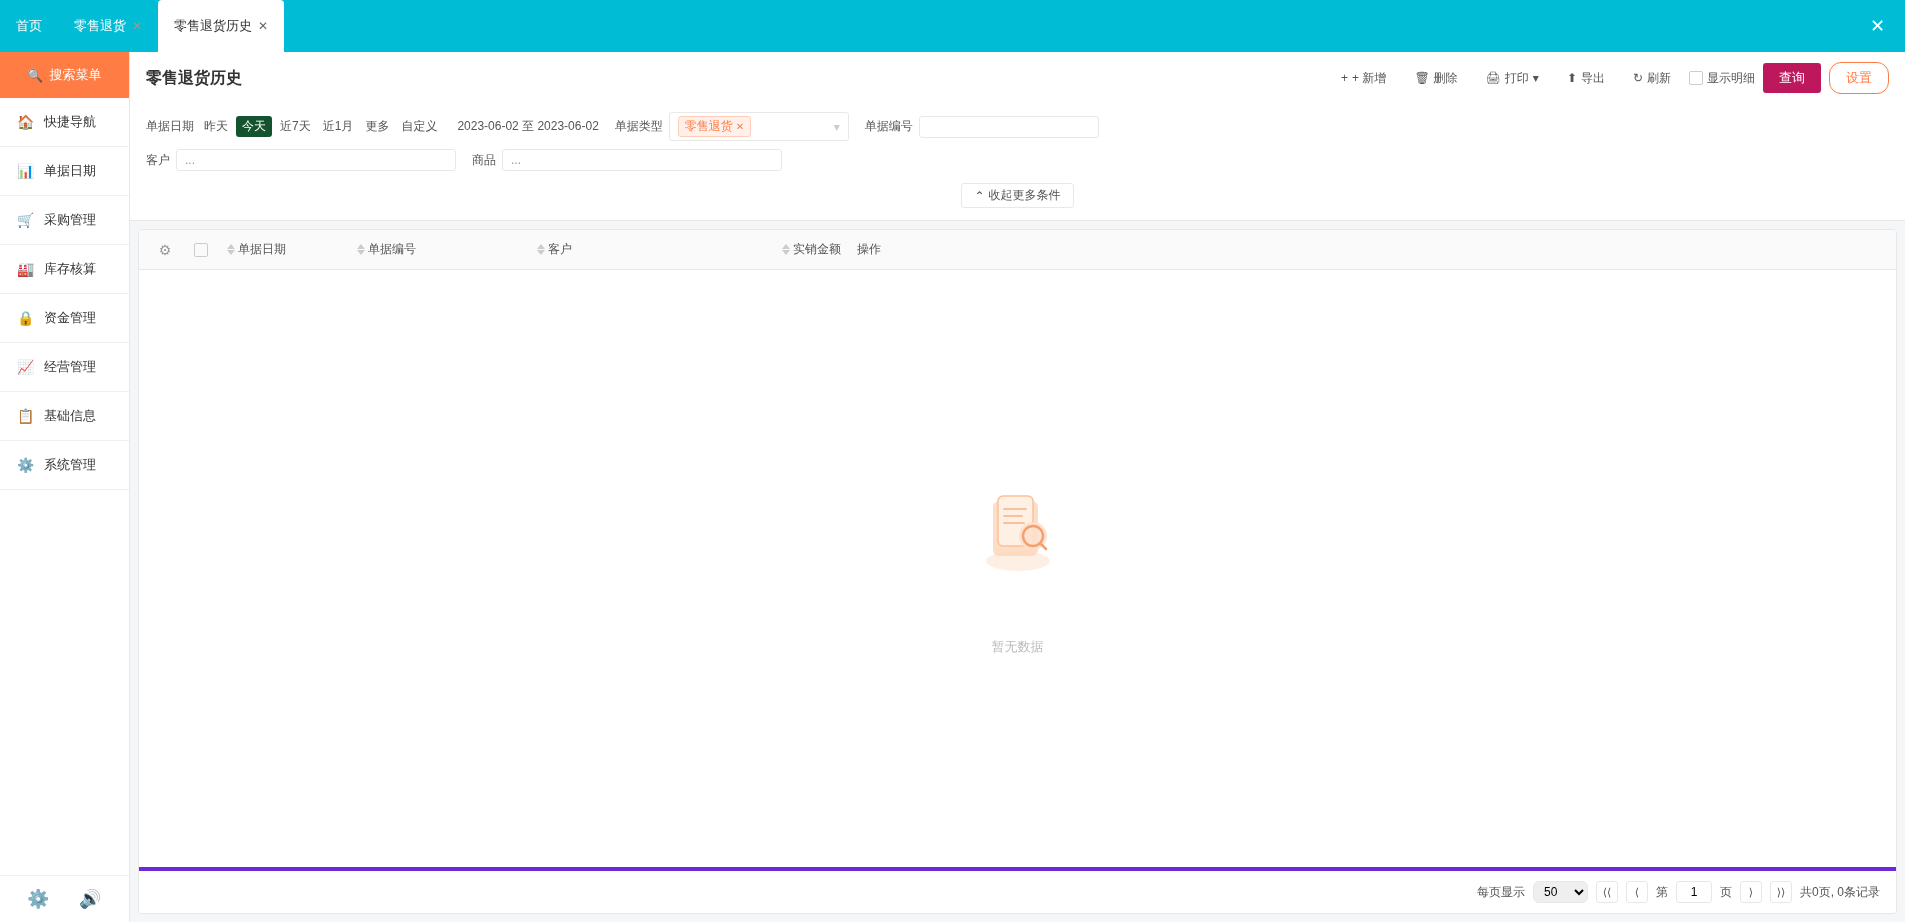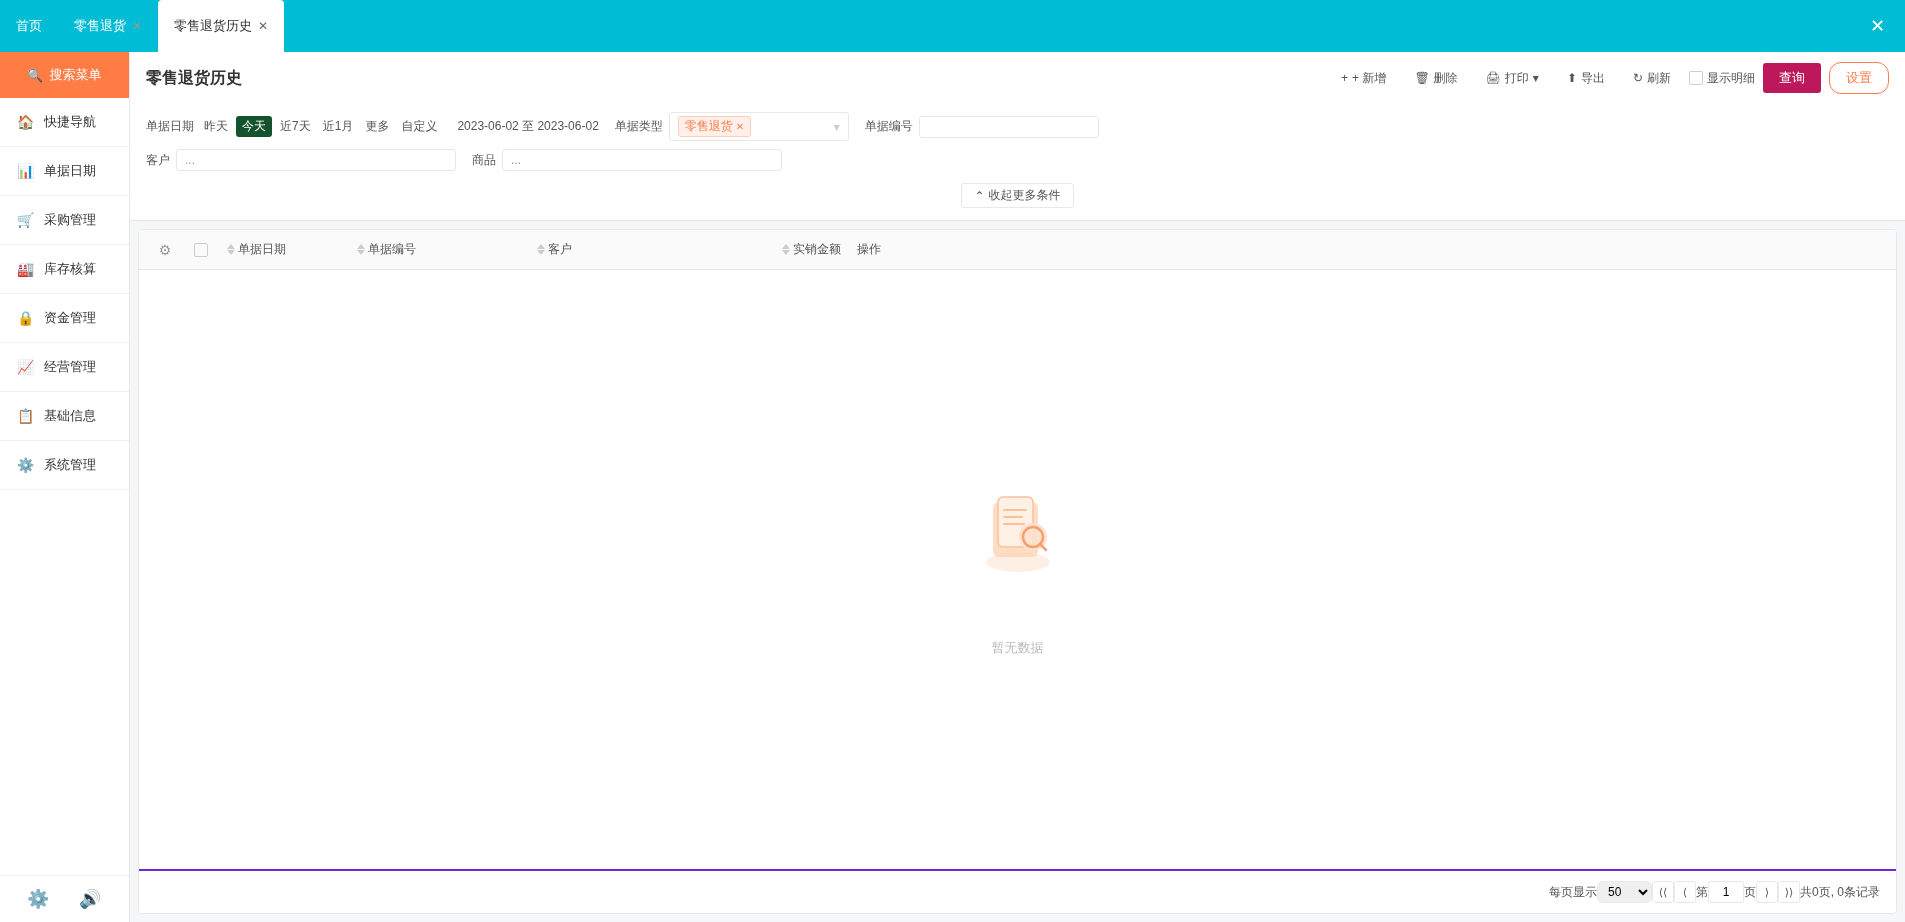--- a/index.html
+++ b/index.html
@@ -371,21 +371,22 @@
       font-size: 13px;
       color: #bbb;
     }
 
     
     .pagination {
       display: flex;
       align-items: center;
       justify-content: flex-end;
       padding: 10px 16px;
-      border-top: 2px solid #6d28d9;
+      border-top: 4px solid #6d28d9;
+      gap: 8px;
       font-size: 12px;
       color: #555;
       flex-shrink: 0;
       background: #fff;
     }
     .page-size-select {
       border: 1px solid #e8e8e8;
       border-radius: 6px;
       padding: 2px 6px;
       font-size: 12px;

